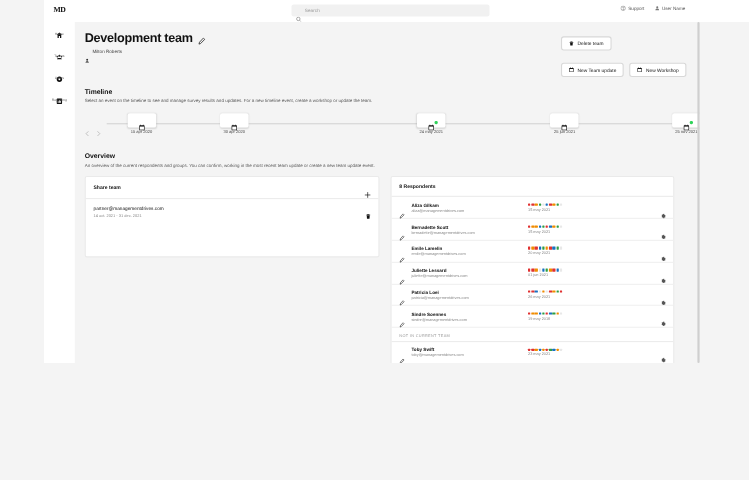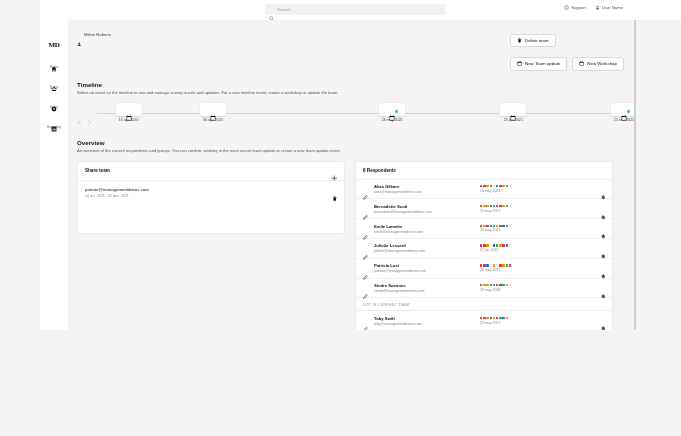--- a/index.html
+++ b/index.html
@@ -26,21 +26,21 @@
   .topright { position: absolute; right: 58px; top: 5px; display: flex; align-items: center; gap: 9px; }
   .tr-item { display: flex; align-items: center; gap: 2px; font-size: 4.2px; color: #555; }
   .tr-ico { width: 5px; height: 5px; color: #777; }
 
   
   .sidebar {
     position: absolute; left: 40px; top: 0; width: 28px; height: 330px;
     background: #ffffff; display: flex; flex-direction: column; align-items: center;
     padding-top: 5px; z-index: 4;
   }
-  .logo { font-size: 7px; font-weight: 700; color: #111; letter-spacing: -.4px; margin-bottom: 9px; font-family: "Liberation Serif", serif; margin-top: 36px; }
+  .logo { font-size: 7px; font-weight: 700; color: #111; letter-spacing: -.4px; margin-bottom: 9px; font-family: "Liberation Serif", serif; }
   .nav-item { width: 100%; display: flex; flex-direction: column; align-items: center; gap: 1px; margin-bottom: 9px; cursor: pointer; }
   .nav-ico { width: 6px; height: 6px; color: #111; }
   .nav-lbl { font-size: 3.1px; color: #666; letter-spacing: .05px; }
 
   
   .page {
     position: absolute; left: 68px; top: 20px; width: 568px; height: 310px;
     background: #f4f4f4; padding: 9px 12px 0 9px; overflow: hidden;
   }
   .scrollbar { position: absolute; right: 45px; top: 20px; width: 2px; height: 310px; background: #cfcfcf; border-radius: 2px; }
@@ -185,20 +185,28 @@
           </svg>
       </span>
       <span class="nav-lbl">Reporting</span>
     </div>
   </div>
 
   <div class="page">
 
     <div class="title-row">
       <div>
+        <div class="page-title">
+          <span>Development team</span>
+          <span class="pencil">
+            <svg viewBox="0 0 16 16" fill="none" stroke="currentColor" stroke-width="1.5" stroke-linecap="round">
+                <path d="M11.8 1.9 14 4.1 5.2 12.9 2 13.9 3 10.7z"></path>
+              </svg>
+          </span>
+        </div>
         <div class="owner">
           <span class="owner-ico">
             <svg viewBox="0 0 16 16" fill="currentColor">
                 <circle cx="8" cy="4.6" r="3.1"></circle>
                 <path d="M2.3 14.2c0-3 2.5-5 5.7-5s5.7 2 5.7 5z"></path>
               </svg>
           </span>
           <span class="owner-txt">Milton Roberts</span>
         </div>
       </div>

